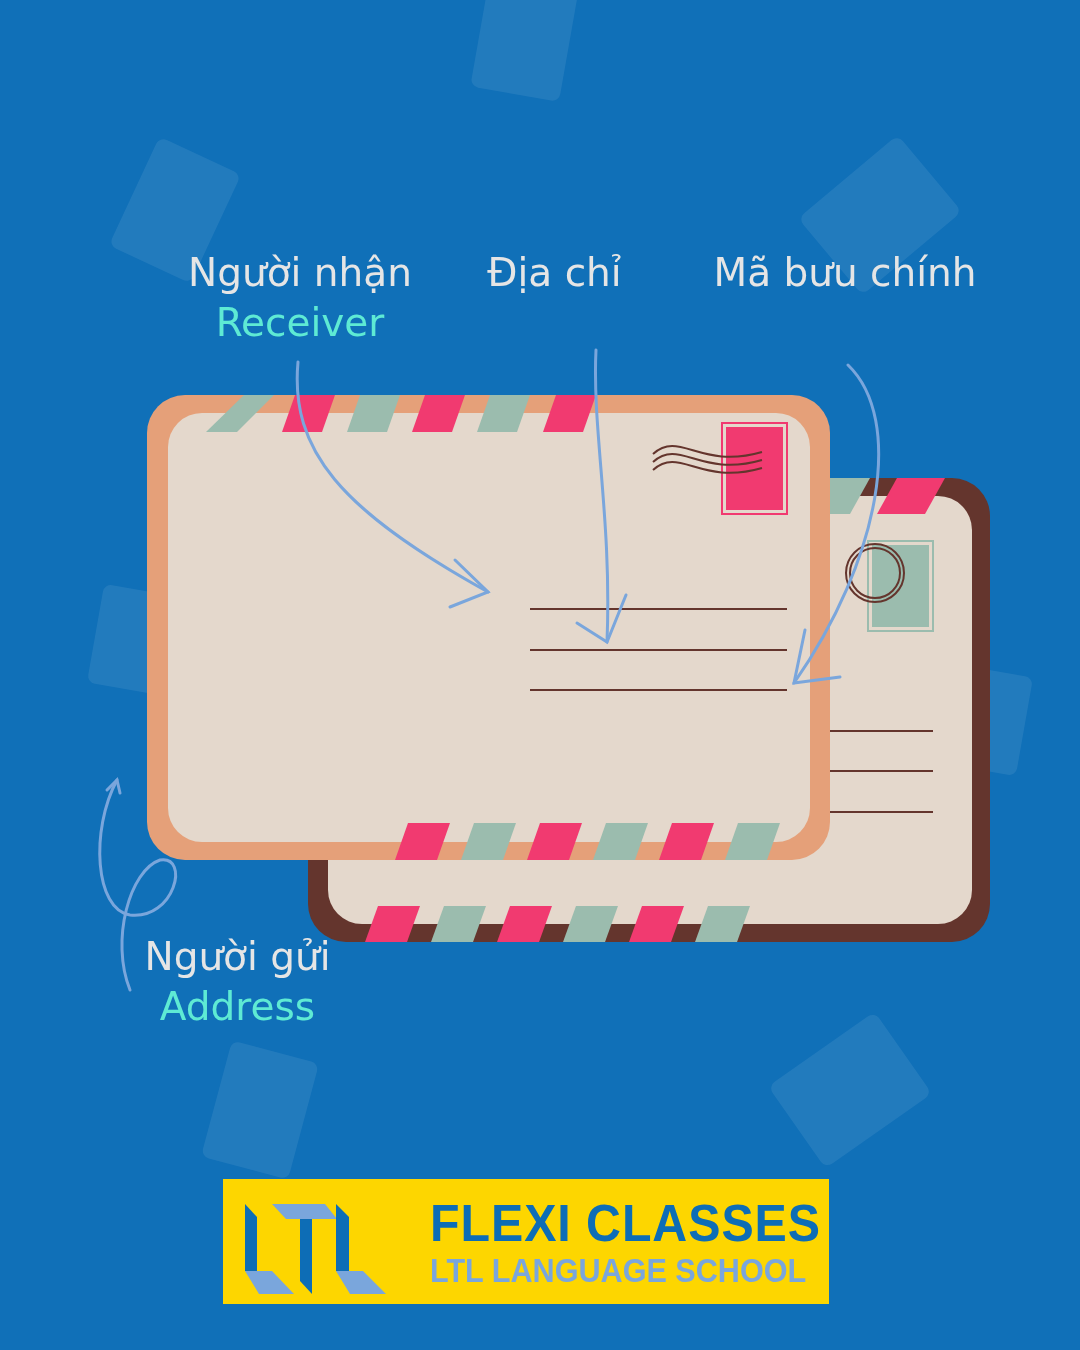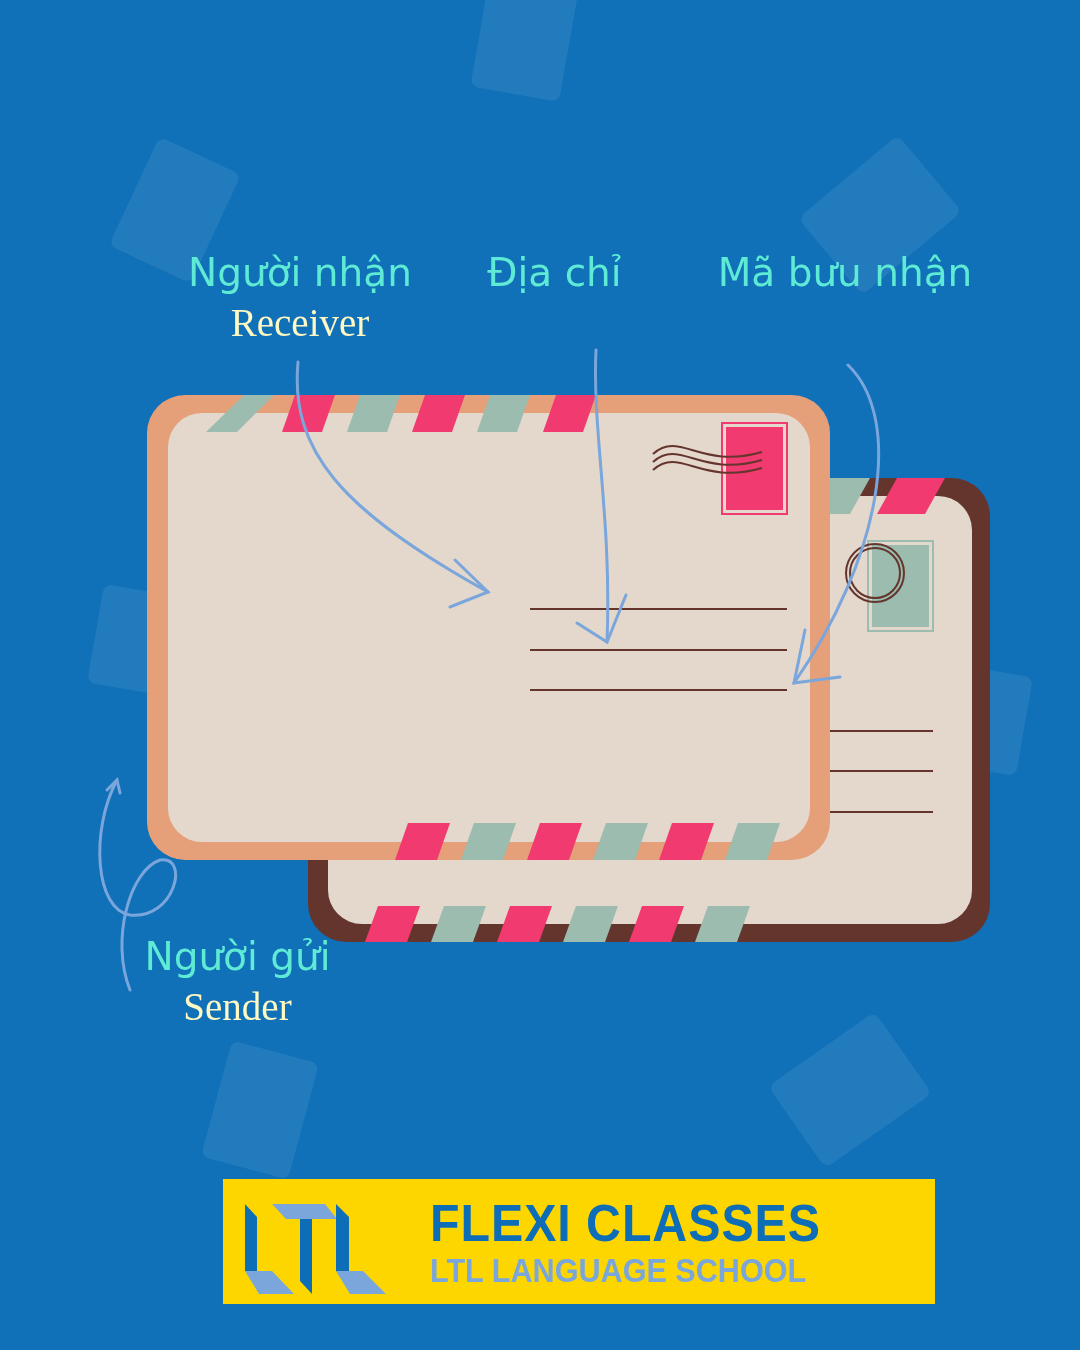--- a/index.html
+++ b/index.html
@@ -1,23 +1,23 @@
 <!DOCTYPE html>
 <html><head>
 <meta charset="utf-8">
 <style>
   html, body { margin:0; padding:0; }
   body { width:1080px; height:1350px; background:#1070b8; position:relative; overflow:hidden;
          font-family:"DejaVu Sans", sans-serif; }
   .bg-env { position:absolute; }
   .label { position:absolute; text-align:center; line-height:50px; font-size:39px; }
-  .label .vi { color:#5eead4; display:block; }
-  .label .en { color:#fef9c3; display:block;font-family:Liberation Serif, serif; }
+  .label .vi { color:#e5e5e5; display:block; }
+  .label .en { color:#5eead4; display:block; }
   #art { position:absolute; left:0; top:0; }
-  .logo { position:absolute; left:223px; top:1179px; width:712px; height:125px; background:#fdd600;
+  .logo { position:absolute; left:223px; top:1179px; width:606px; height:125px; background:#fdd600;
           box-sizing:border-box; }
   .logo .t1 { position:absolute; left:207px; top:14px; font-family:"Liberation Sans", sans-serif;
               font-weight:bold; font-size:52px; color:#0d6db6; letter-spacing:1px; transform:scaleX(0.93);
               transform-origin:left; white-space:nowrap; }
   .logo .t2 { position:absolute; left:207px; top:72px; font-family:"Liberation Sans", sans-serif;
               font-weight:bold; font-size:34px; color:#7aa6dc; transform:scaleX(0.9); transform-origin:left;
               white-space:nowrap; }
 </style>
 </head>
 <body>
@@ -121,25 +121,25 @@
 </svg>
 
 <div class="label" style="left:170px; top:248px; width:260px;">
   <span class="vi">Người nhận</span>
   <span class="en">Receiver</span>
 </div>
 <div class="label" style="left:452px; top:248px; width:205px;">
   <span class="vi">Địa chỉ</span>
 </div>
 <div class="label" style="left:700px; top:248px; width:290px;">
-  <span class="vi">Mã bưu nhận</span>
+  <span class="vi">Mã bưu chính</span>
 </div>
 <div class="label" style="left:130px; top:932px; width:215px;">
   <span class="vi">Người gửi</span>
-  <span class="en">Sender</span>
+  <span class="en">Address</span>
 </div>
 
 <div class="logo">
   <svg width="200" height="125" style="position:absolute;left:0;top:0;">
 
     <polygon points="22,25 34,38 34,92 22,92" fill="#0d6db6"></polygon>
     <polygon points="22,92 49,92 71,115 36,115" fill="#7aa6dc"></polygon>
 
     <polygon points="49,25 102,25 114,40 63,40" fill="#7aa6dc"></polygon>
     <polygon points="77,40 89,40 89,115 77,102" fill="#0d6db6"></polygon>

